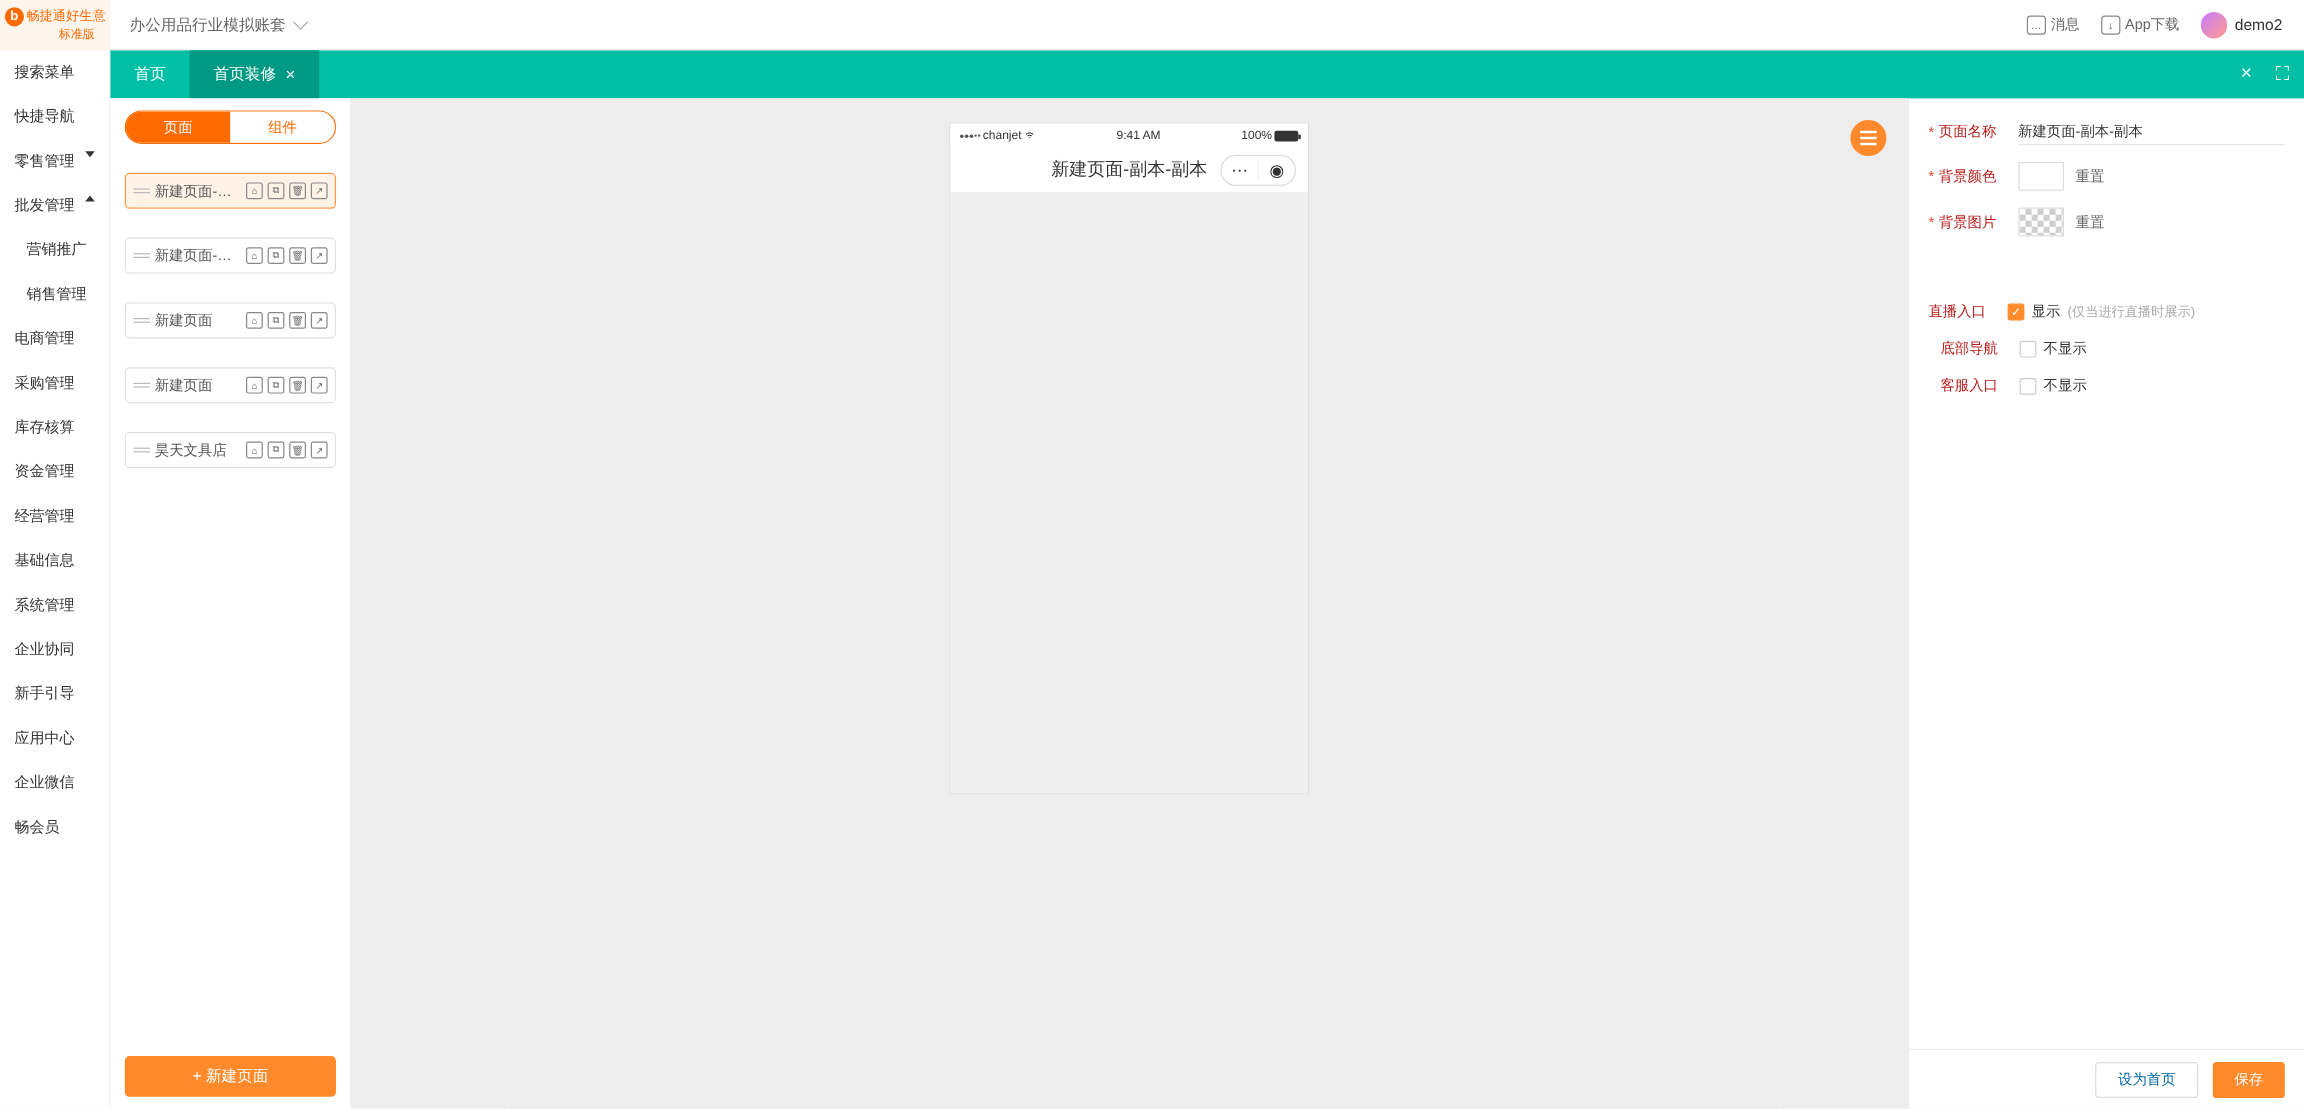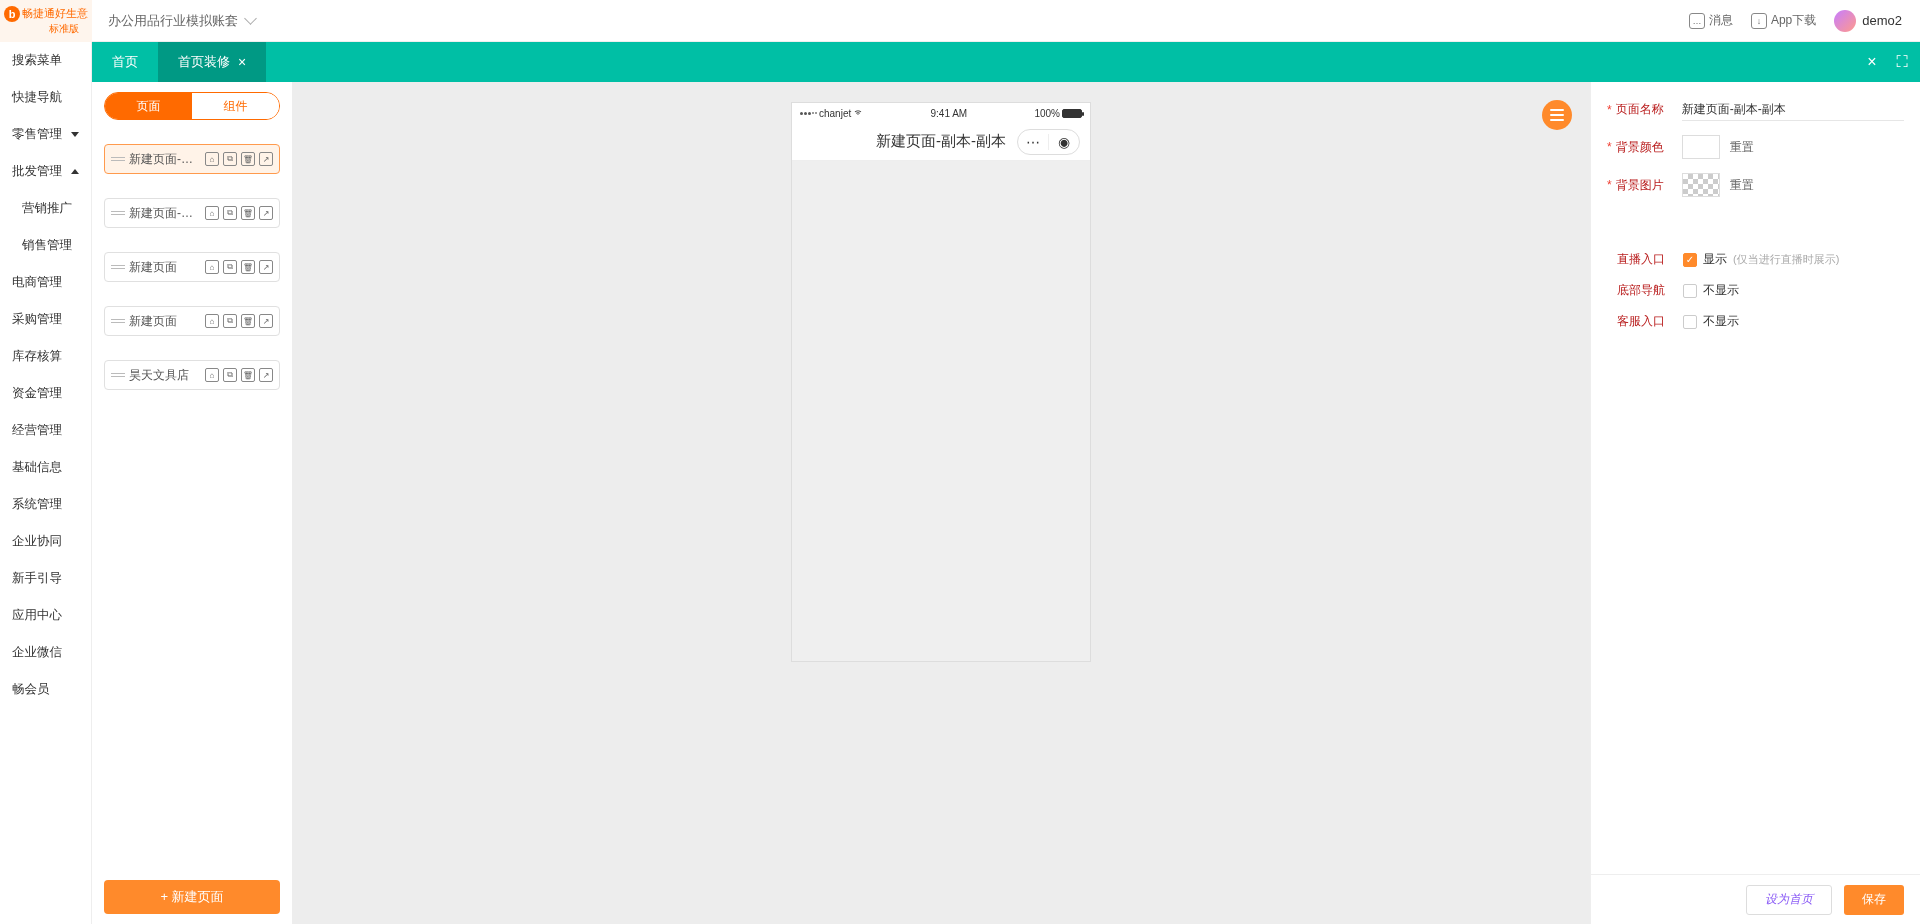--- a/index.html
+++ b/index.html
@@ -16,21 +16,21 @@
     .chevron-down::before { content: ""; display: block; width: 8px; height: 8px; border-right: 1px solid #aaa; border-bottom: 1px solid #aaa; transform: rotate(45deg); margin-top: -4px; }
     .top-right { margin-left: auto; display: flex; align-items: center; gap: 18px; padding-right: 18px; }
     .top-link { display: flex; align-items: center; gap: 4px; color: #666; cursor: pointer; font-size: 12px; }
     .icon-box { width: 16px; height: 16px; border: 1px solid #888; border-radius: 3px; display: flex; align-items: center; justify-content: center; font-size: 9px; }
     .avatar { width: 22px; height: 22px; border-radius: 50%; background: linear-gradient(135deg,#c77dff,#ff9a8b); }
     .user-row { display: flex; align-items: center; gap: 6px; }
     
     .app-body { display: flex; height: calc(100vh - 42px); }
     
     .sidebar { width: 92px; background: #fff; border-right: 1px solid #eee; overflow-y: auto; }
-    .sidebar-item { padding: 10px 12px; font-size: 12.5px; color: #333; cursor: pointer; display: flex; align-items: center; justify-content: space-between; }
+    .sidebar-item { padding: 10px 12px; font-size: 12.5px; color: #333; cursor: pointer; display: flex; align-items: flex-start; justify-content: space-between; }
     .sidebar-sub { padding-left: 22px; }
     .caret { width: 0; height: 0; border-left: 4px solid transparent; border-right: 4px solid transparent; }
     .caret-down { border-top: 5px solid #333; }
     .caret-up { border-bottom: 5px solid #333; }
     
     .main-area { flex: 1; display: flex; flex-direction: column; }
     .tab-bar { height: 40px; background: #00bfa5; display: flex; align-items: center; position: relative; }
     .tab { height: 40px; padding: 0 20px; display: flex; align-items: center; color: #fff; font-size: 13px; cursor: pointer; gap: 8px; }
     .tab.active { background: #009984; }
     .tab-close { font-size: 14px; cursor: pointer; }
@@ -84,21 +84,21 @@
     .form-input { flex: 1; border: 0; border-bottom: 1px solid #e6e6e6; padding: 4px 0; font-size: 12px; color: #333; outline: none; }
     .swatch { width: 38px; height: 24px; border: 1px solid #ddd; background: #fff; cursor: pointer; }
     .swatch.checker { background-image: linear-gradient(45deg,#ccc 25%,transparent 25%),linear-gradient(-45deg,#ccc 25%,transparent 25%),linear-gradient(45deg,transparent 75%,#ccc 75%),linear-gradient(-45deg,transparent 75%,#ccc 75%); background-size: 10px 10px; background-position: 0 0,0 5px,5px -5px,-5px 0; }
     .reset-link { margin-left: 10px; color: #666; cursor: pointer; font-size: 12px; }
     .sep-gap { height: 40px; }
     .checkbox { width: 14px; height: 14px; border: 1px solid #ccc; border-radius: 2px; display: inline-flex; align-items: center; justify-content: center; cursor: pointer; margin-right: 6px; }
     .checkbox.checked { background: #ff8a2b; border-color: #ff8a2b; color: #fff; font-size: 10px; }
     .hint { color: #aaa; font-size: 11px; margin-left: 6px; }
     .settings-footer { height: 50px; border-top: 1px solid #eee; display: flex; align-items: center; justify-content: flex-end; gap: 12px; padding: 0 16px; }
     .btn { height: 30px; padding: 0 18px; border-radius: 3px; font-size: 12px; display: flex; align-items: center; justify-content: center; cursor: pointer; }
-    .btn-plain { border: 1px solid #ddd; color: #8b5cf6; background: #fff; font-style: italic; }
+    .btn-plain { border: 1px solid #ddd; color: #0369a1; background: #fff; }
     .btn-primary { background: #ff8a2b; color: #fff; }
   </style>
 </head>
 <body>
 
 <div class="top-header">
   <div class="logo-area">
     <div class="logo-row">
       <div class="logo-mark">b</div>
       <span class="logo-text">畅捷通好生意</span>
@@ -314,21 +314,21 @@
             <span class="reset-link">重置</span>
           </div>
           <div class="form-row">
             <span class="req-star">*</span>
             <span class="form-label">背景图片</span>
             <div class="swatch checker"></div>
             <span class="reset-link">重置</span>
           </div>
           <div class="sep-gap"></div>
           <div class="form-row">
-            <span class="form-label" style="margin-left:10px">直播入口</span>
+            <span class="form-label" style="margin-left:0">直播入口</span>
             <span class="checkbox checked">✓</span>
             <span>显示</span>
             <span class="hint">(仅当进行直播时展示)</span>
           </div>
           <div class="form-row">
             <span class="form-label" style="margin-left:10px">底部导航</span>
             <span class="checkbox"></span>
             <span>不显示</span>
           </div>
           <div class="form-row">

